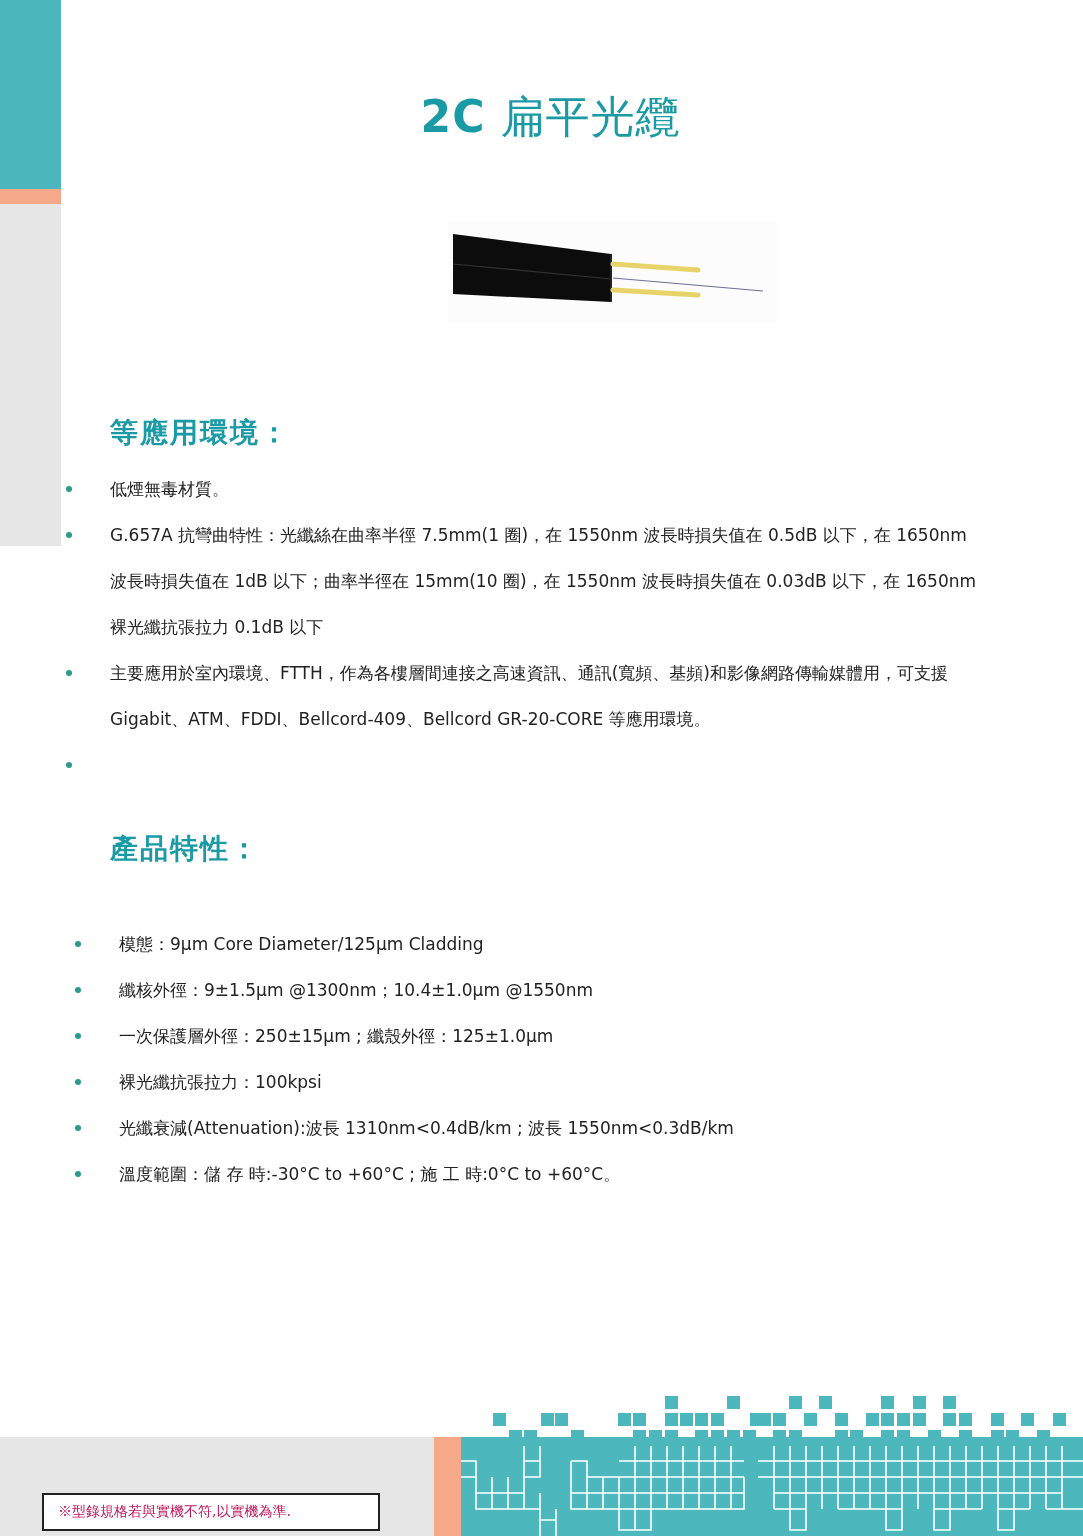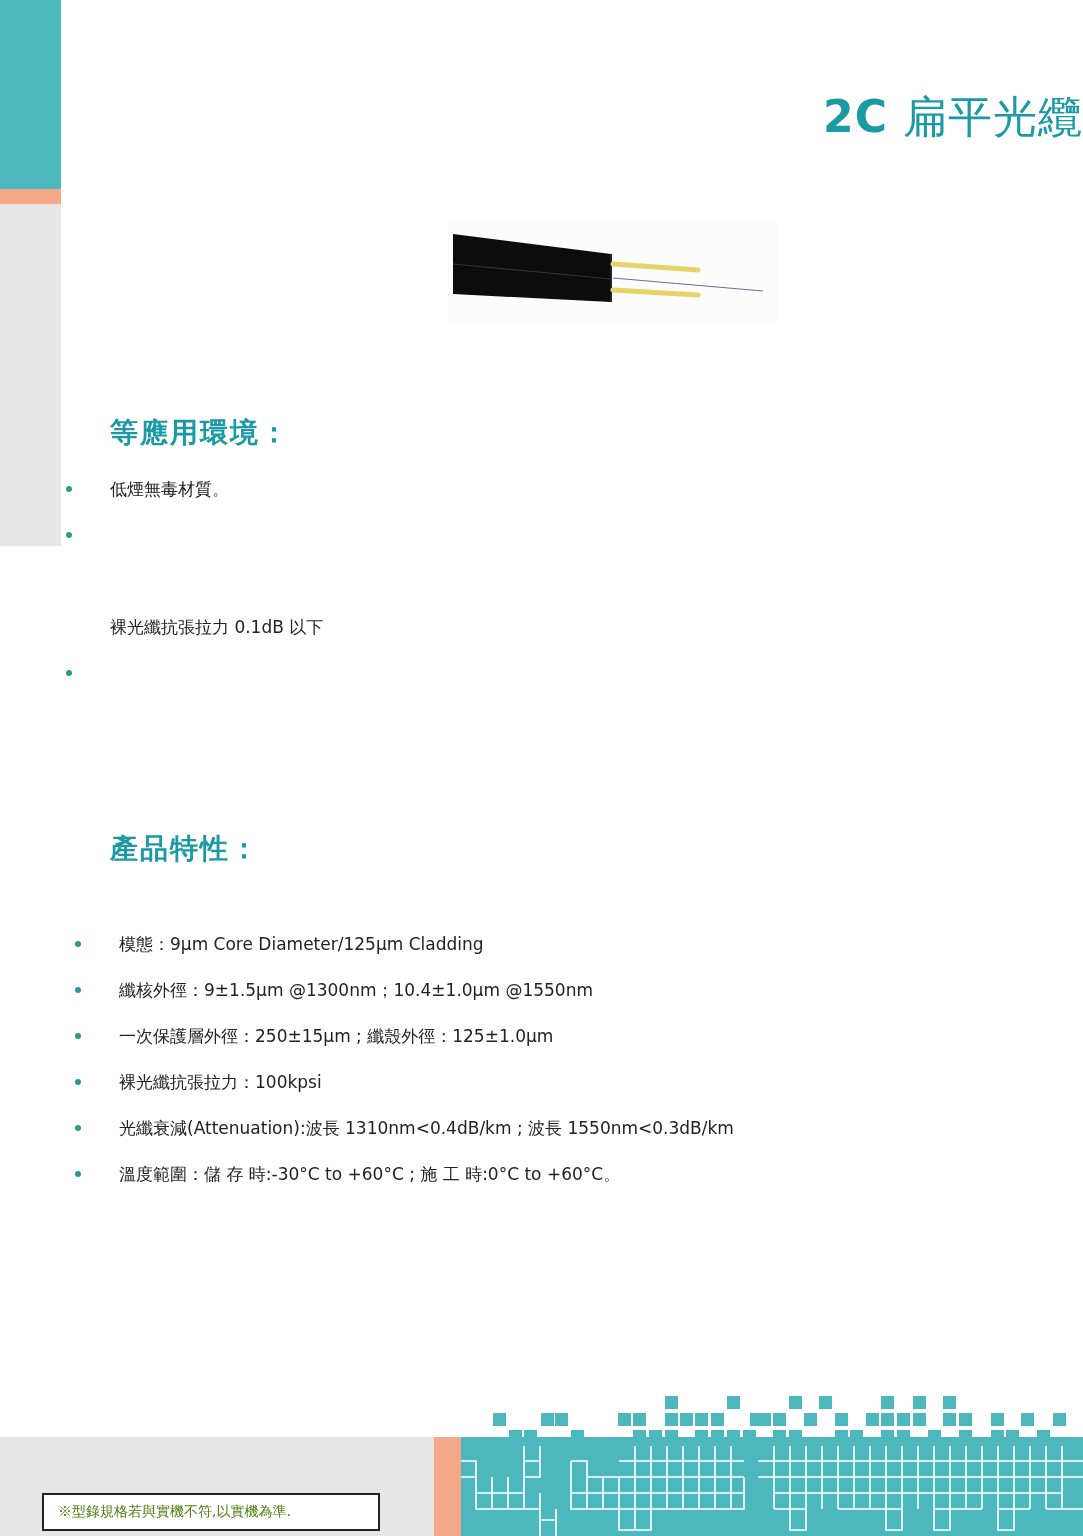--- a/index.html
+++ b/index.html
@@ -7,21 +7,21 @@
     width:1083px; height:1536px; position:relative; overflow:hidden;
     background:#ffffff;
     font-family:"DejaVu Sans","Liberation Sans",sans-serif;
     color:#222;
   }
   .side-teal { position:absolute; left:0; top:0; width:61px; height:189px; background:#4cb8be; }
   .side-orange { position:absolute; left:0; top:189px; width:61px; height:15px; background:#f6a988; }
   .side-gray { position:absolute; left:0; top:204px; width:61px; height:342px; background:#e6e6e6; }
 
   .title {
-    position:absolute; left:0; width:1083px; top:88px; text-align:right;
+    position:absolute; left:0; width:1083px; top:88px; text-align:center;
     padding-left:18px; box-sizing:border-box;
     font-size:44px; color:#1a9aa5; font-weight:normal; letter-spacing:1px;
   }
   .title .latin { font-weight:bold; }
 
   .product-img { position:absolute; left:448px; top:222px; width:330px; height:100px; }
 
   .section-h {
     position:absolute; left:110px; font-size:28px; font-weight:bold; color:#1a9aa5; letter-spacing:2px;
   }
@@ -32,21 +32,21 @@
   }
 
   .footer-gray { position:absolute; left:0; top:1437px; width:434px; height:99px; background:#e6e6e6; }
   .footer-orange { position:absolute; left:434px; top:1437px; width:27px; height:99px; background:#f6a988; }
   .footer-teal { position:absolute; left:461px; top:1437px; width:622px; height:99px; background:#4cb8be; }
   .pattern { position:absolute; left:461px; top:1380px; width:622px; height:156px; }
 
   .note-box {
     position:absolute; left:42px; top:1493px; width:338px; height:38px;
     border:2px solid #222; background:#fff; box-sizing:border-box;
-    font-family:"DejaVu Serif","Liberation Serif",serif; font-size:14px; color:#4d7c0f;
+    font-family:"DejaVu Serif","Liberation Serif",serif; font-size:14px; color:#be185d;
     padding:8px 0 0 14px;
   }
 </style>
 </head>
 <body>
 
 <div class="side-teal"></div>
 <div class="side-orange"></div>
 <div class="side-gray"></div>
 
@@ -67,23 +67,28 @@
 
 <div class="section-h" style="top:414px;">等應用環境：</div>
 
 <ul class="bullets" style="top:466px;">
   <li>
     <span class="dot"></span>
     <span>低煙無毒材質。</span>
   </li>
   <li>
     <span class="dot"></span>
-    <br>
-    <br>
+    <span>G.657A 抗彎曲特性：光纖絲在曲率半徑 7.5mm(1 圈)，在 1550nm 波長時損失值在 0.5dB 以下，在 1650nm</span><br>
+    <span>波長時損失值在 1dB 以下；曲率半徑在 15mm(10 圈)，在 1550nm 波長時損失值在 0.03dB 以下，在 1650nm</span><br>
     <span>裸光纖抗張拉力 0.1dB 以下</span>
+  </li>
+  <li>
+    <span class="dot"></span>
+    <span>主要應用於室內環境、FTTH，作為各樓層間連接之高速資訊、通訊(寬頻、基頻)和影像網路傳輸媒體用，可支援</span><br>
+    <span>Gigabit、ATM、FDDI、Bellcord-409、Bellcord GR-20-CORE 等應用環境。</span>
   </li>
   <li>
     <span class="dot"></span>
   </li>
 </ul>
 
 <div class="section-h" style="top:830px;">產品特性：</div>
 
 <ul class="bullets" style="top:921px;padding-left:9px;">
   <li><span class="dot"></span><span>模態：9μm Core Diameter/125μm Cladding</span></li>

